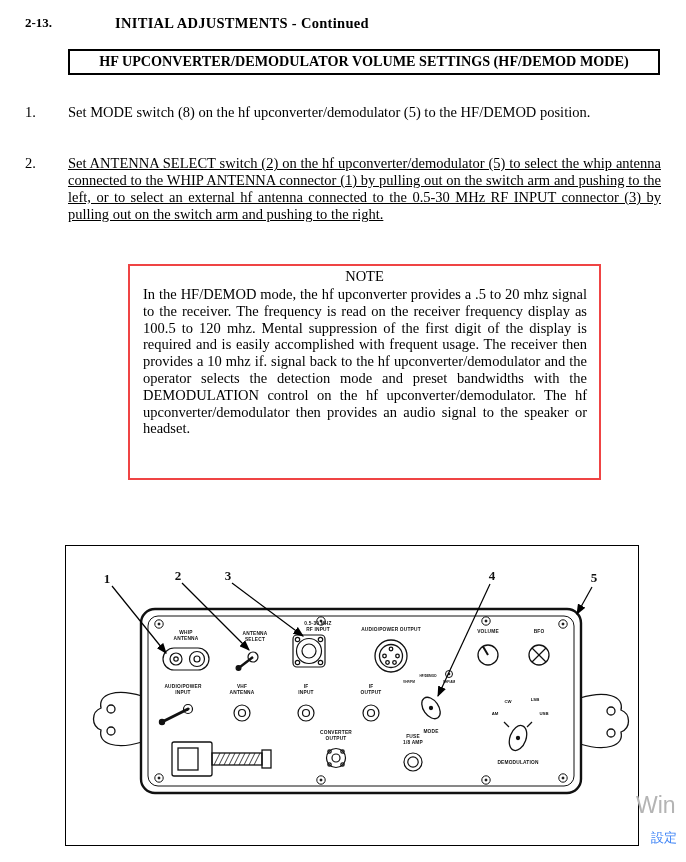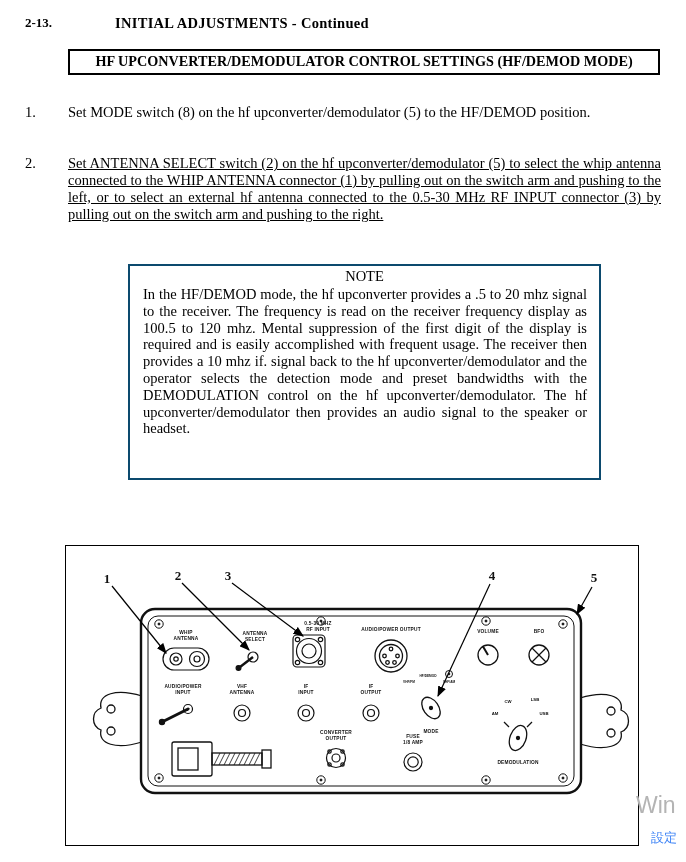--- a/index.html
+++ b/index.html
@@ -12,21 +12,21 @@
   .hdr-title { position:absolute; left:115px; top:15px; font-weight:bold; font-size:14.5px; letter-spacing:0.3px; }
   .heading-box {
     position:absolute; left:68px; top:49px; width:592px; box-sizing:border-box;
     border:2px solid #000; text-align:center; font-weight:bold; font-size:14.2px;
     padding:2px 2px 3px;
   }
   .step-num { position:absolute; left:25px; font-size:14.5px; }
   .step-text { position:absolute; left:68px; width:593px; font-size:14.5px; line-height:17px; text-align:justify; }
   .note-box {
     position:absolute; left:128px; top:264px; width:473px; height:216px;
-    border:2px solid #0c4a6e; box-sizing:border-box;
+    border:2px solid #ef4444; box-sizing:border-box;
   }
   .note-title { text-align:center; font-size:14.5px; margin-top:2px; }
   .note-body { margin:1px 12px 0 13px; font-size:14.5px; line-height:16.8px; text-align:justify; }
   .figure-box {
     position:absolute; left:65px; top:545px; width:574px; height:301px;
     border:1.5px solid #000; box-sizing:border-box; background:#fff;
   }
   svg { display:block; }
   svg text { font-family:"Liberation Sans", sans-serif; fill:#111; }
   .panel-label { font-size:4.8px; font-weight:bold; text-anchor:middle; letter-spacing:0.2px; }
@@ -37,21 +37,21 @@
   .wm2 { position:absolute; left:651px; top:829px; font-family:"Liberation Sans", sans-serif; font-size:13px; color:#3b82f6; }
 </style>
 </head>
 <body>
 
 <div class="page">
 
   <div class="hdr-num">2-13.</div>
   <div class="hdr-title">INITIAL ADJUSTMENTS - Continued</div>
 
-  <div class="heading-box">HF UPCONVERTER/DEMODULATOR CONTROL SETTINGS (HF/DEMOD MODE)</div>
+  <div class="heading-box">HF UPCONVERTER/DEMODULATOR VOLUME SETTINGS (HF/DEMOD MODE)</div>
 
   <div>
     <div class="step-num" style="top:104px;">1.</div>
     <div class="step-text" style="top:104px;">Set MODE switch (8) on the hf upconverter/demodulator (5) to the HF/DEMOD position.</div>
   </div>
 
   <div>
     <div class="step-num" style="top:155px;">2.</div>
     <div class="step-text" style="top:155px;text-decoration:underline;">Set ANTENNA SELECT switch (2) on the hf upconverter/demodulator (5) to select the whip antenna connected to the WHIP ANTENNA connector (1) by pulling out on the switch arm and pushing to the left, or to select an external hf antenna connected to the 0.5-30 MHz RF INPUT connector (3) by pulling out on the switch arm and pushing to the right.</div>
   </div>

